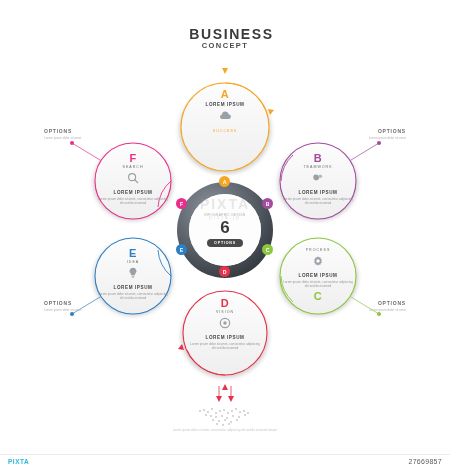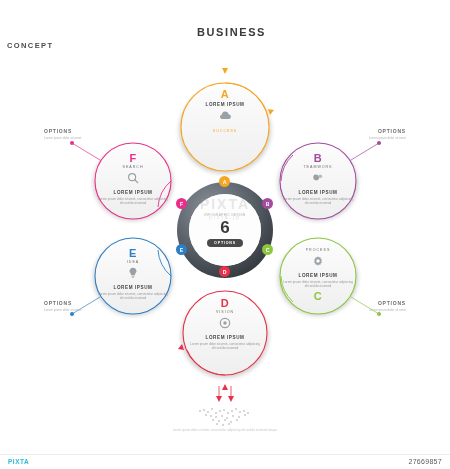--- a/index.html
+++ b/index.html
@@ -6,24 +6,24 @@
   body{
     width:450px;height:469px;
     background:#ffffff;
     font-family:"Liberation Sans", sans-serif;
     position:relative;
     overflow:hidden;
   }
   .stage{position:absolute;left:0;top:0;width:450px;height:469px;}
   .title{
     position:absolute;left:0;right:0;top:26px;text-align:center;
-    font-size:11px;letter-spacing:1.6px;color:#3a3a3a;font-weight:bold;padding-left:13px;
+    font-size:14px;letter-spacing:1.6px;color:#3a3a3a;font-weight:bold;padding-left:13px;
   }
   .subtitle{
-    position:absolute;left:7px;right:0;top:41px;
+    position:absolute;left:0;right:0;top:41px;text-align:center;
     font-size:7.5px;letter-spacing:1.4px;color:#4a4a4a;font-weight:bold;
   }
   svg.diagram{position:absolute;left:0;top:0;width:450px;height:469px;}
 
   .nodeLabel{position:absolute;text-align:center;}
   .nodeLetter{font-size:11px;font-weight:bold;letter-spacing:0.5px;}
   .nodeTag{font-size:3.6px;letter-spacing:1px;color:#6d6d6d;text-transform:uppercase;margin-top:1px;}
   .nodeIcon{margin:2px auto 1px auto;width:14px;height:14px;}
   .nodeTitle{font-size:4.6px;font-weight:bold;color:#444;letter-spacing:0.6px;}
   .nodeBody{font-size:3.1px;color:#9a9a9a;line-height:1.45;margin-top:2px;width:70px;margin-left:auto;margin-right:auto;}

